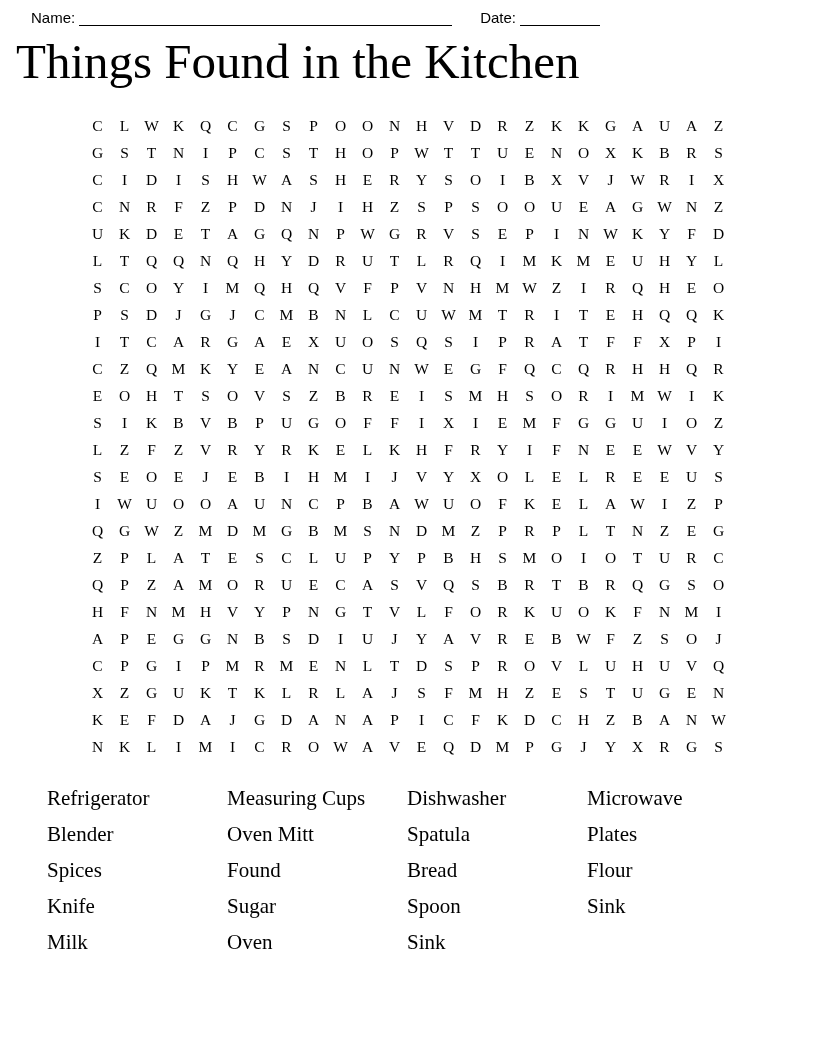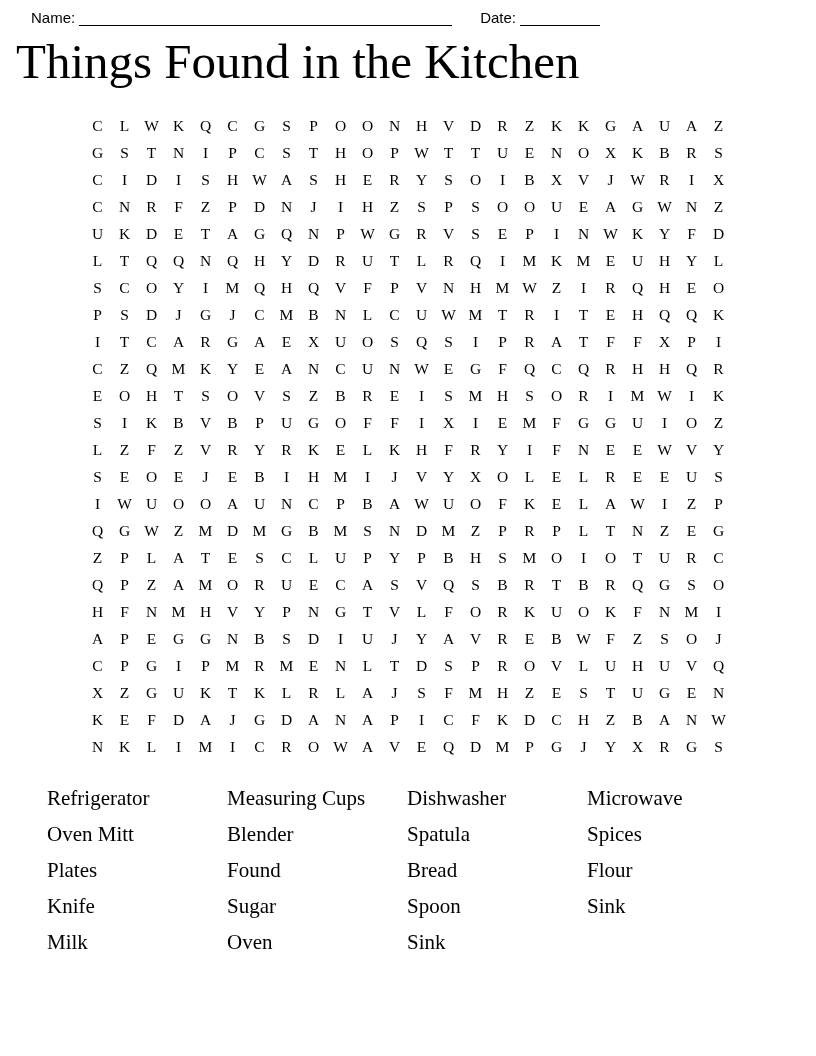--- a/index.html
+++ b/index.html
@@ -696,25 +696,25 @@
     <span class="grid-cell">R</span>
     <span class="grid-cell">G</span>
     <span class="grid-cell">S</span>
   </div>
 
 <div id="word-list">
     <span class="word-item">Refrigerator</span>
     <span class="word-item">Measuring Cups</span>
     <span class="word-item">Dishwasher</span>
     <span class="word-item">Microwave</span>
+    <span class="word-item">Blender</span>
     <span class="word-item">Oven Mitt</span>
-    <span class="word-item">Blender</span>
     <span class="word-item">Spatula</span>
+    <span class="word-item">Plates</span>
     <span class="word-item">Spices</span>
-    <span class="word-item">Plates</span>
     <span class="word-item">Found</span>
     <span class="word-item">Bread</span>
     <span class="word-item">Flour</span>
     <span class="word-item">Knife</span>
     <span class="word-item">Sugar</span>
     <span class="word-item">Spoon</span>
     <span class="word-item">Sink</span>
     <span class="word-item">Milk</span>
     <span class="word-item">Oven</span>
     <span class="word-item">Sink</span>

